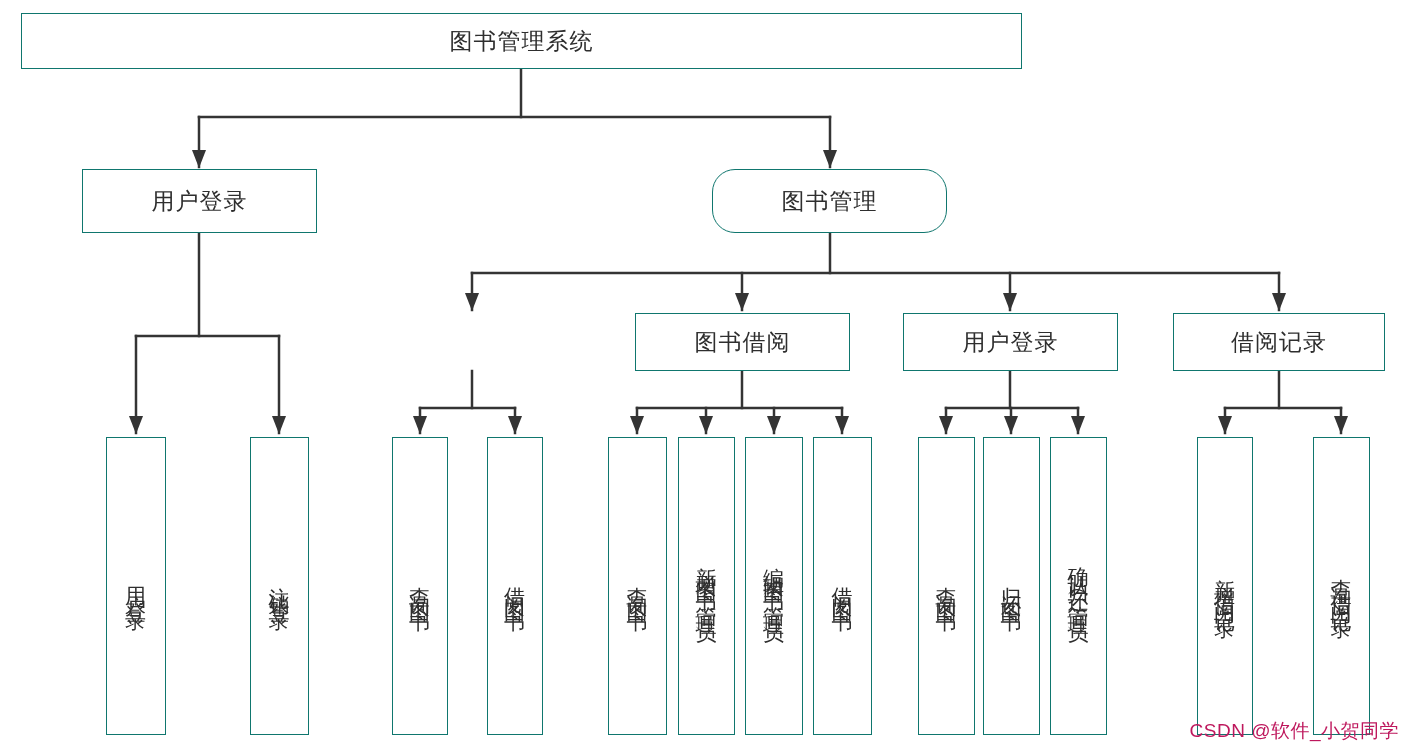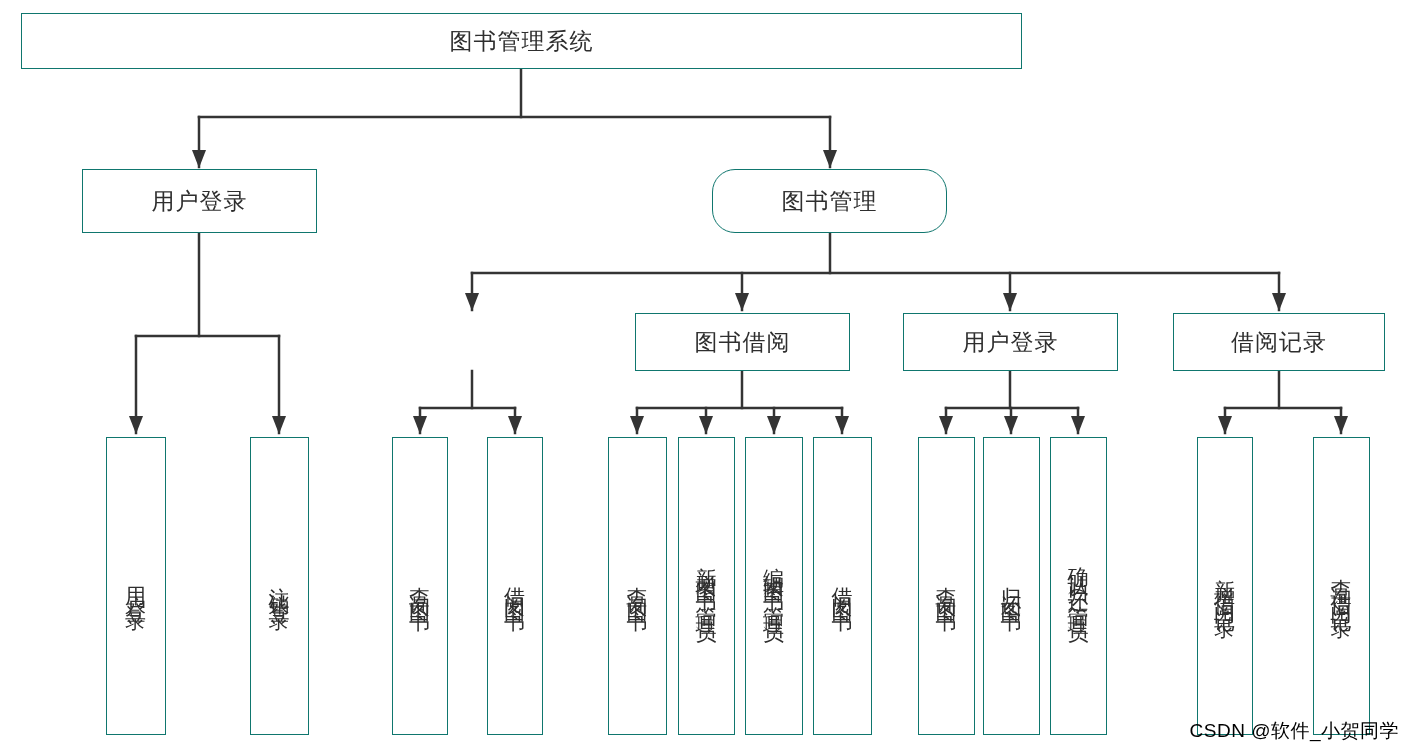--- a/index.html
+++ b/index.html
@@ -43,21 +43,21 @@
     font-size: 21px;
     line-height: 1;
     letter-spacing: 8px;
     white-space: nowrap;
   }
   .watermark {
     position: absolute;
     right: 6px;
     bottom: 3px;
     font-size: 19px;
-    color: #000000;
+    color: #be185d;
     letter-spacing: 0.5px;
     z-index: 5;
     white-space: nowrap;
   }
 </style>
 </head>
 <body>
 
 <div class="canvas">
 

